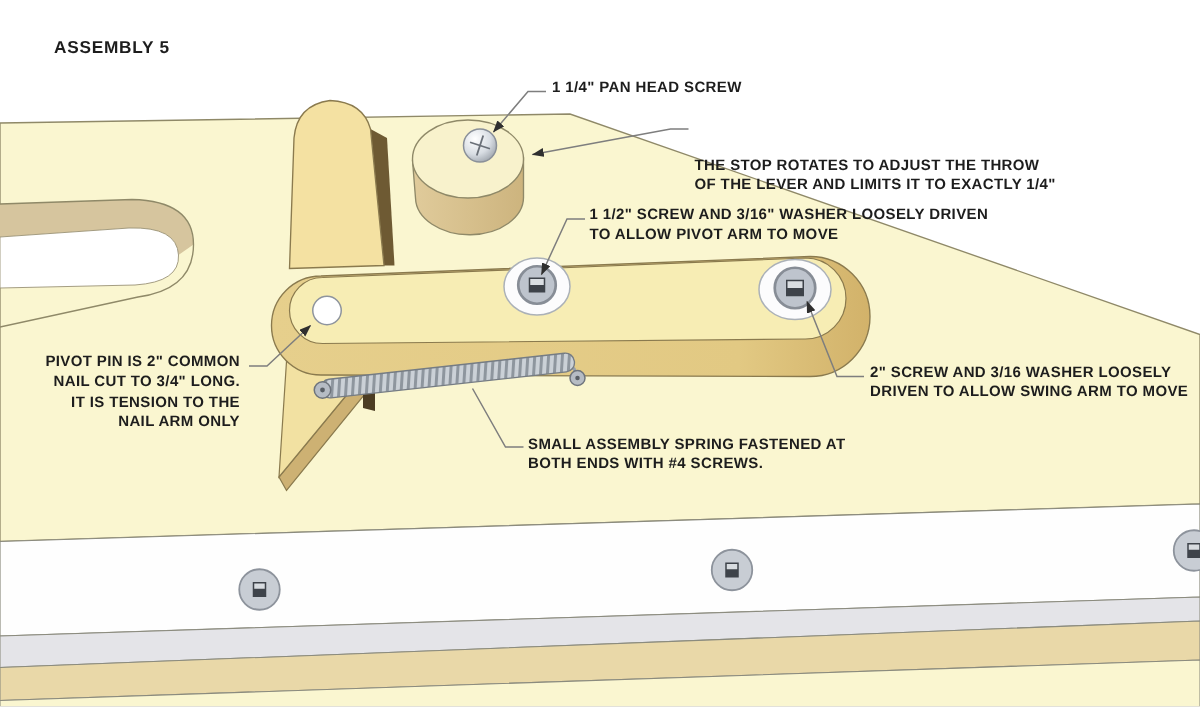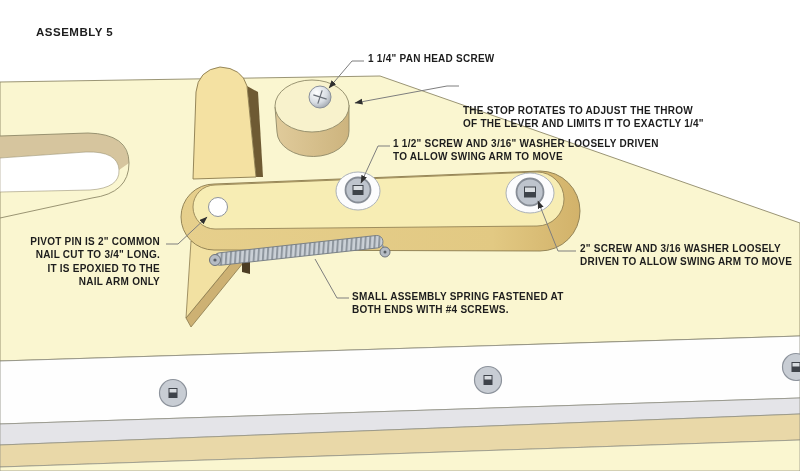--- a/index.html
+++ b/index.html
@@ -148,27 +148,27 @@
   <div>1 1/4" PAN HEAD SCREW</div>
 </div>
 
 <div class="ann" style="left:463px;top:76px;margin-top:28px;">
   <div>THE STOP ROTATES TO ADJUST THE THROW</div>
   <div>OF THE LEVER AND LIMITS IT TO EXACTLY 1/4"</div>
 </div>
 
 <div class="ann" style="left:393px;top:137px;">
   <div>1 1/2" SCREW AND 3/16" WASHER LOOSELY DRIVEN</div>
-  <div>TO ALLOW SWING ARM TO MOVE</div>
+  <div>TO ALLOW PIVOT ARM TO MOVE</div>
 </div>
 
 <div class="ann right" style="right:640px;top:235px;">
   <div>PIVOT PIN IS 2" COMMON</div>
   <div>NAIL CUT TO 3/4" LONG.</div>
-  <div>IT IS EPOXIED TO THE</div>
+  <div>IT IS TENSION TO THE</div>
   <div>NAIL ARM ONLY</div>
 </div>
 
 <div class="ann" style="left:580px;top:242px;">
   <div>2" SCREW AND 3/16 WASHER LOOSELY</div>
   <div>DRIVEN TO ALLOW SWING ARM TO MOVE</div>
 </div>
 
 <div class="ann" style="left:352px;top:290px;">
   <div>SMALL ASSEMBLY SPRING FASTENED AT</div>

